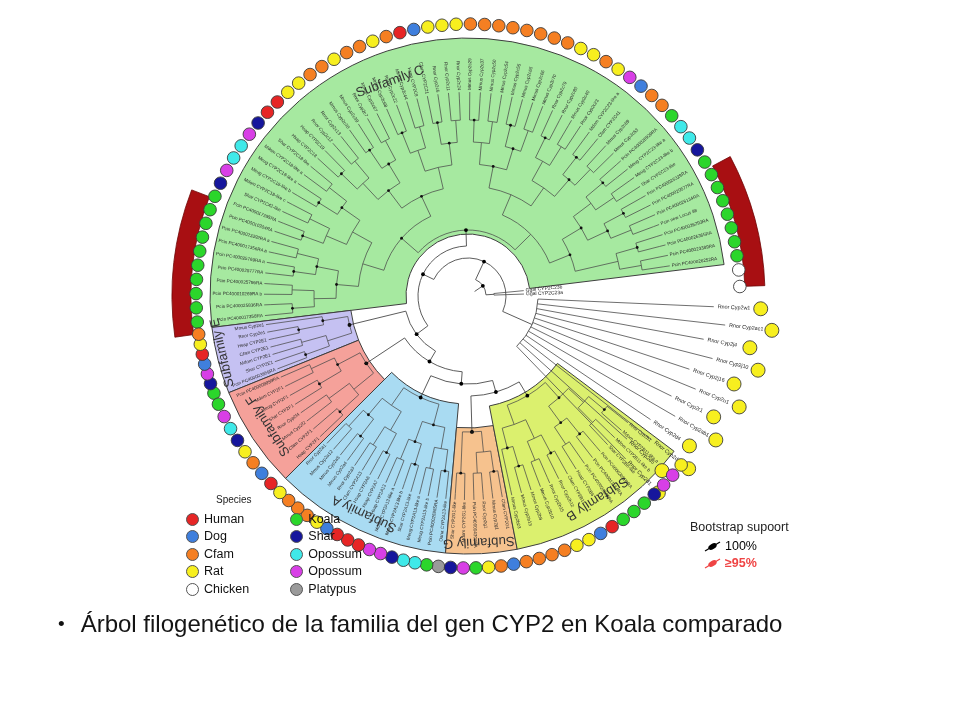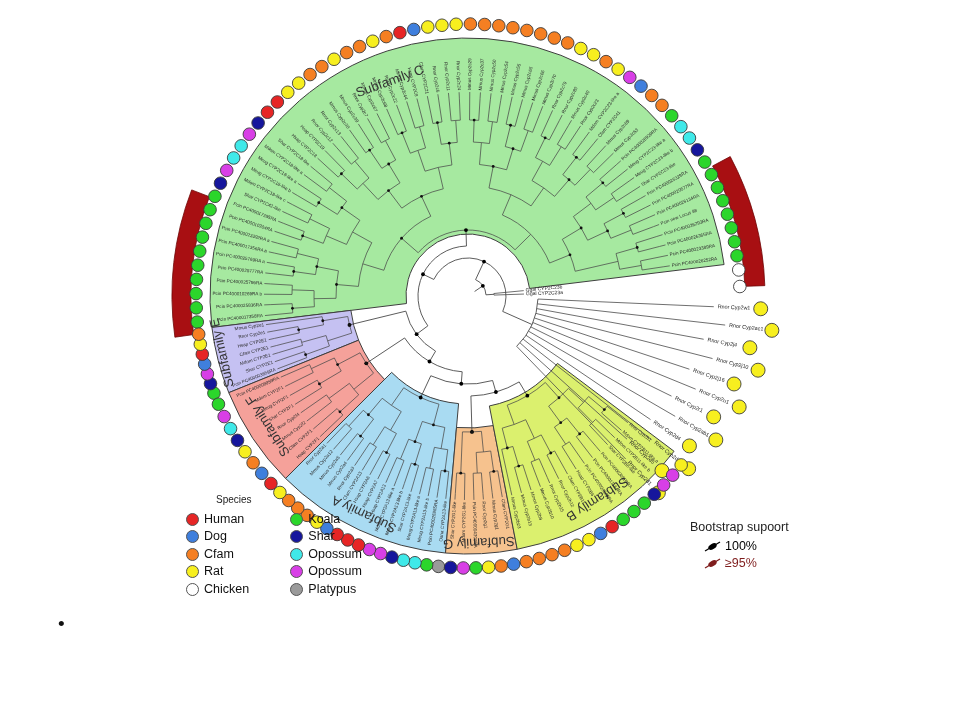--- a/index.html
+++ b/index.html
@@ -463,27 +463,28 @@
 
   <div class="bootstrap-legend">
     <div class="bs-title">Bootstrap supoort</div>
     <div class="bs-row" style="color: rgb(0, 0, 0);">
       <svg width="17" height="13" class="bs-icon">
         <line x1="1" y1="11" x2="16" y2="2" stroke="currentColor" stroke-width="1.3"></line>
         <ellipse cx="8.5" cy="6.5" rx="4.6" ry="2.6" transform="rotate(-31 8.5 6.5)" fill="currentColor"></ellipse>
       </svg>
       <span>100%</span>
     </div>
-    <div class="bs-row" style="color: #7f1d1d;">
+    <div class="bs-row" style="color: #ef4444; font-weight: bold;">
       <svg width="17" height="13" class="bs-icon">
         <line x1="1" y1="11" x2="16" y2="2" stroke="currentColor" stroke-width="1.3"></line>
         <ellipse cx="8.5" cy="6.5" rx="4.6" ry="2.6" transform="rotate(-31 8.5 6.5)" fill="currentColor"></ellipse>
       </svg>
       <span>≥95%</span>
     </div>
   </div>
 
   <div class="caption">
     <span class="bullet">•</span>
     <div class="caption-text">
+      <div>Árbol filogenético de la familia del gen CYP2 en  Koala comparado</div>
     </div>
   </div>
 </div>
 
 </body></html>

